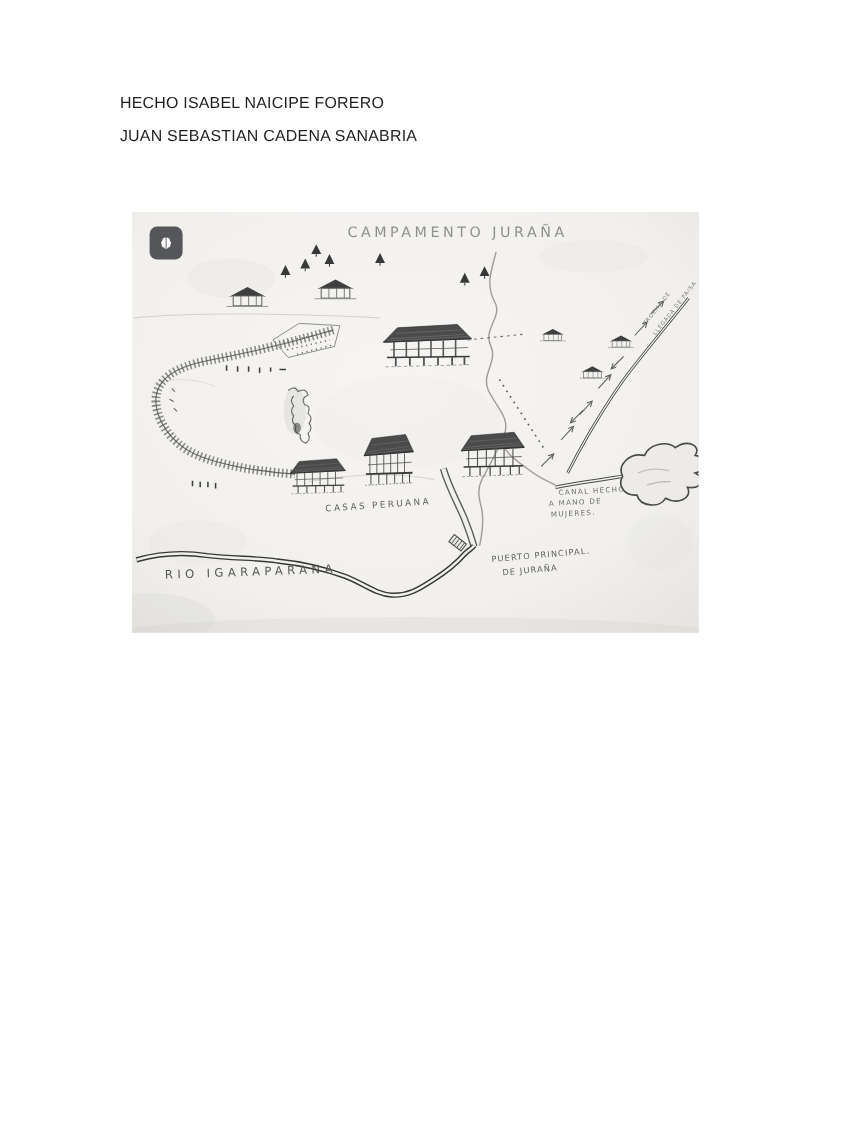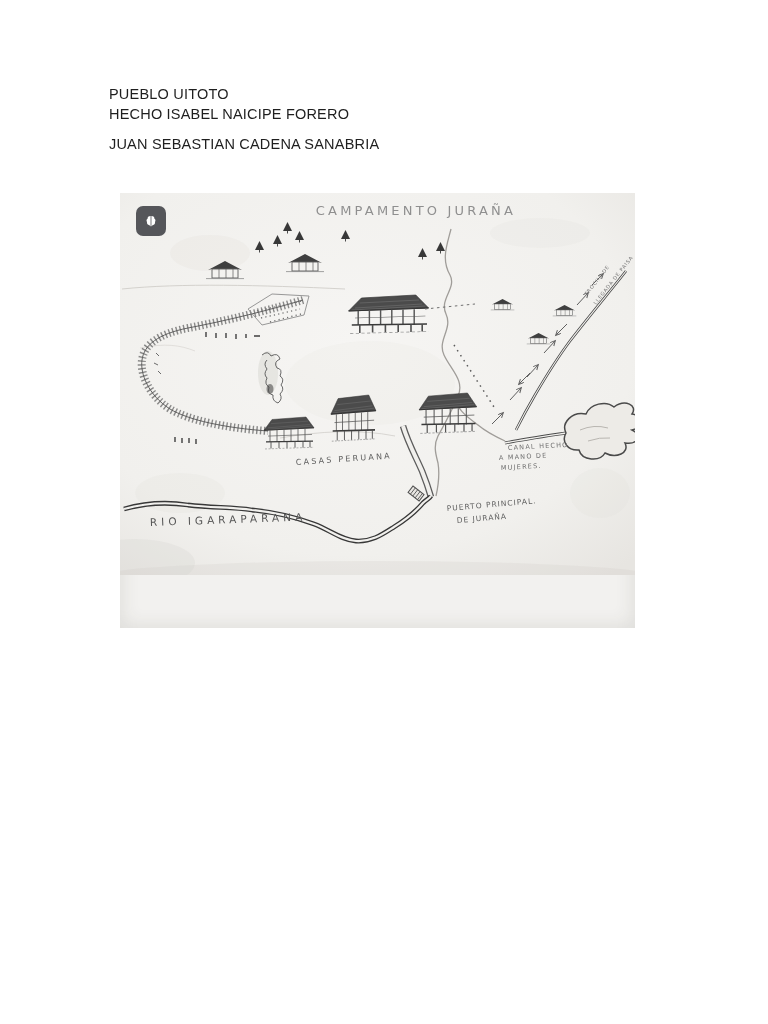--- a/index.html
+++ b/index.html
@@ -9,37 +9,36 @@
     font-family:"Liberation Sans", sans-serif;
     overflow:hidden;
   }
   .header{position:absolute;left:109px;top:84px;}
   .header p{
     margin:0;font-size:14.5px;line-height:20px;
     color:var(--text,#1f1f1f);letter-spacing:.2px;white-space:nowrap;
   }
   .header p.gap{margin-top:10px;}
   .map-figure{
-    position:absolute;left:120px;top:193px;width:515px;height:435px;
+    position:absolute;left:120px;top:193px;width:515px;height:382px;
     background:var(--paper,#f2f1ef);
     box-shadow:inset 0 0 20px rgba(60,55,45,.12);
   }
   .map-svg{position:absolute;left:0;top:0;display:block;}
   .badge{
     position:absolute;left:16px;top:13px;width:30px;height:30px;
     background:var(--badge-bg,#55565a);border-radius:7px;
     display:flex;align-items:center;justify-content:center;z-index:5;
   }
   svg text{font-family:"DejaVu Sans", sans-serif;}
 </style>
 </head>
 <body>
 
 <div class="header">
-  <p>PUEBLO UITOTO</p>
   <p>HECHO ISABEL NAICIPE FORERO</p>
   <p class="gap">JUAN SEBASTIAN CADENA SANABRIA</p>
 </div>
 
 <div class="map-figure">
 
   <div class="badge">
     <svg width="16" height="16" viewBox="0 0 16 16">
       <path d="M7.6,3 C5.4,3 4.4,4.4 4.6,5.8 C3.4,6.4 3.2,8 4,9 C3.6,10.6 4.8,12.1 6.4,11.9 C6.8,13 7.2,13.3 7.6,13.3 Z" fill="#ffffff"></path>
       <path d="M8.4,3 C10.6,3 11.6,4.4 11.4,5.8 C12.6,6.4 12.8,8 12,9 C12.4,10.6 11.2,12.1 9.6,11.9 C9.2,13 8.8,13.3 8.4,13.3 Z" fill="#ffffff"></path>

